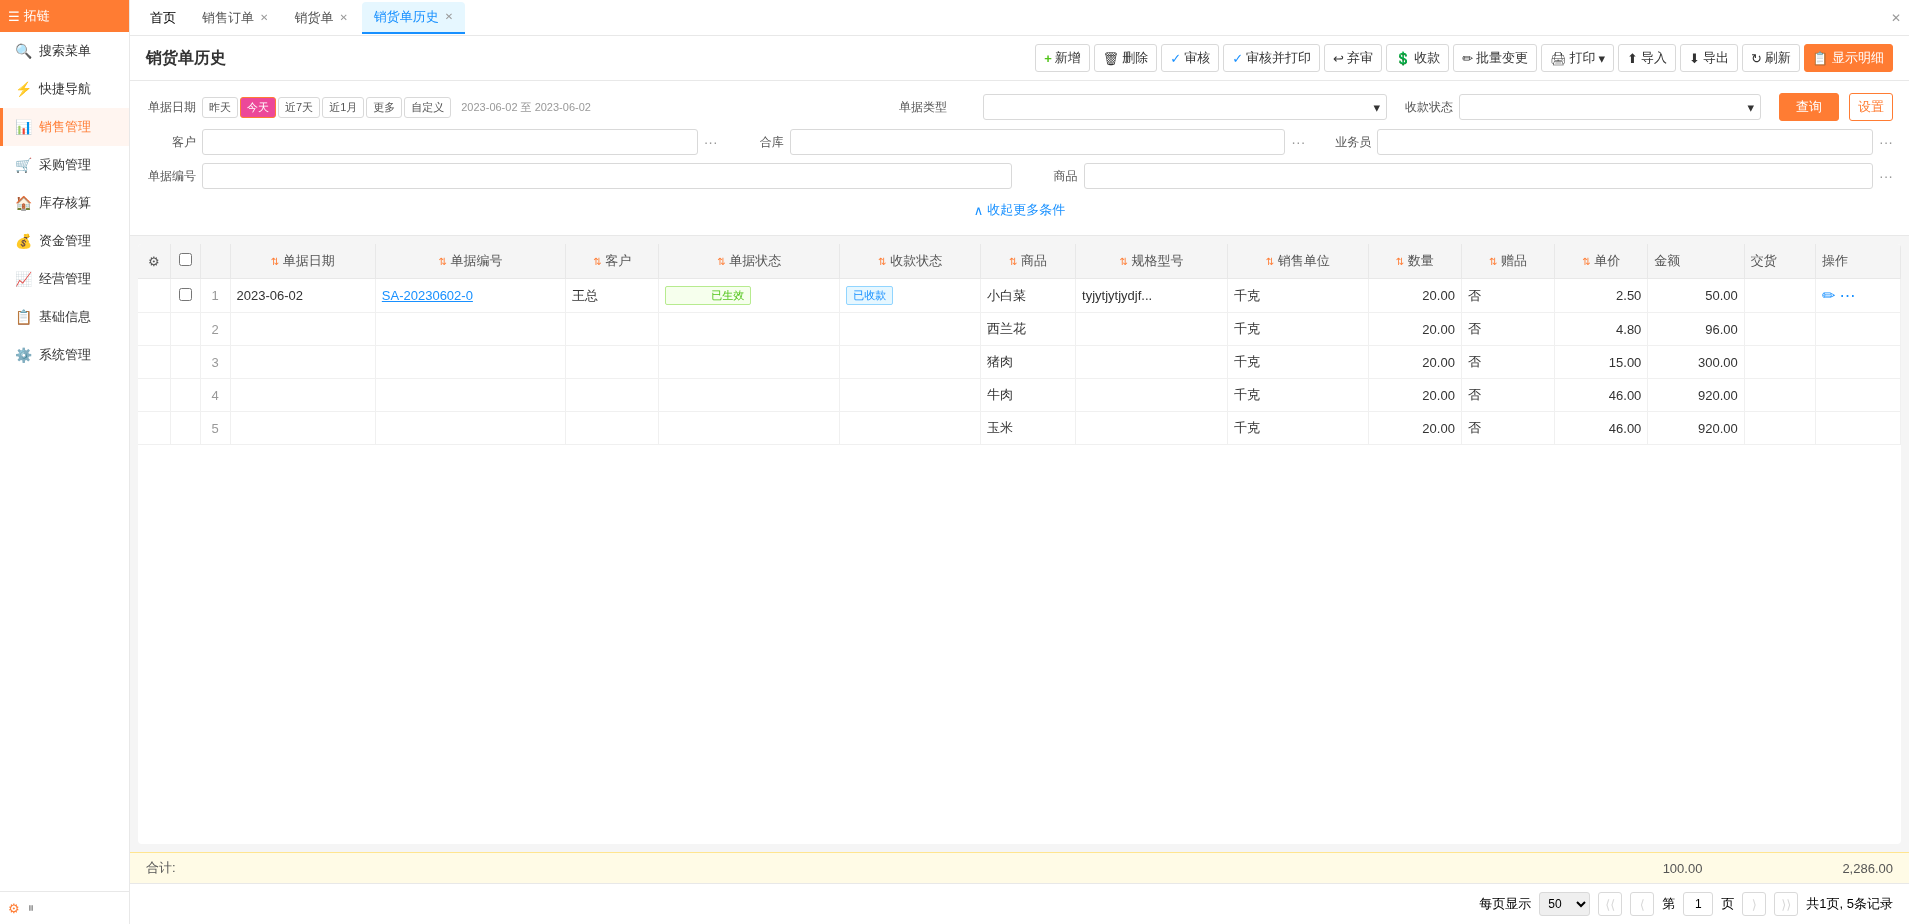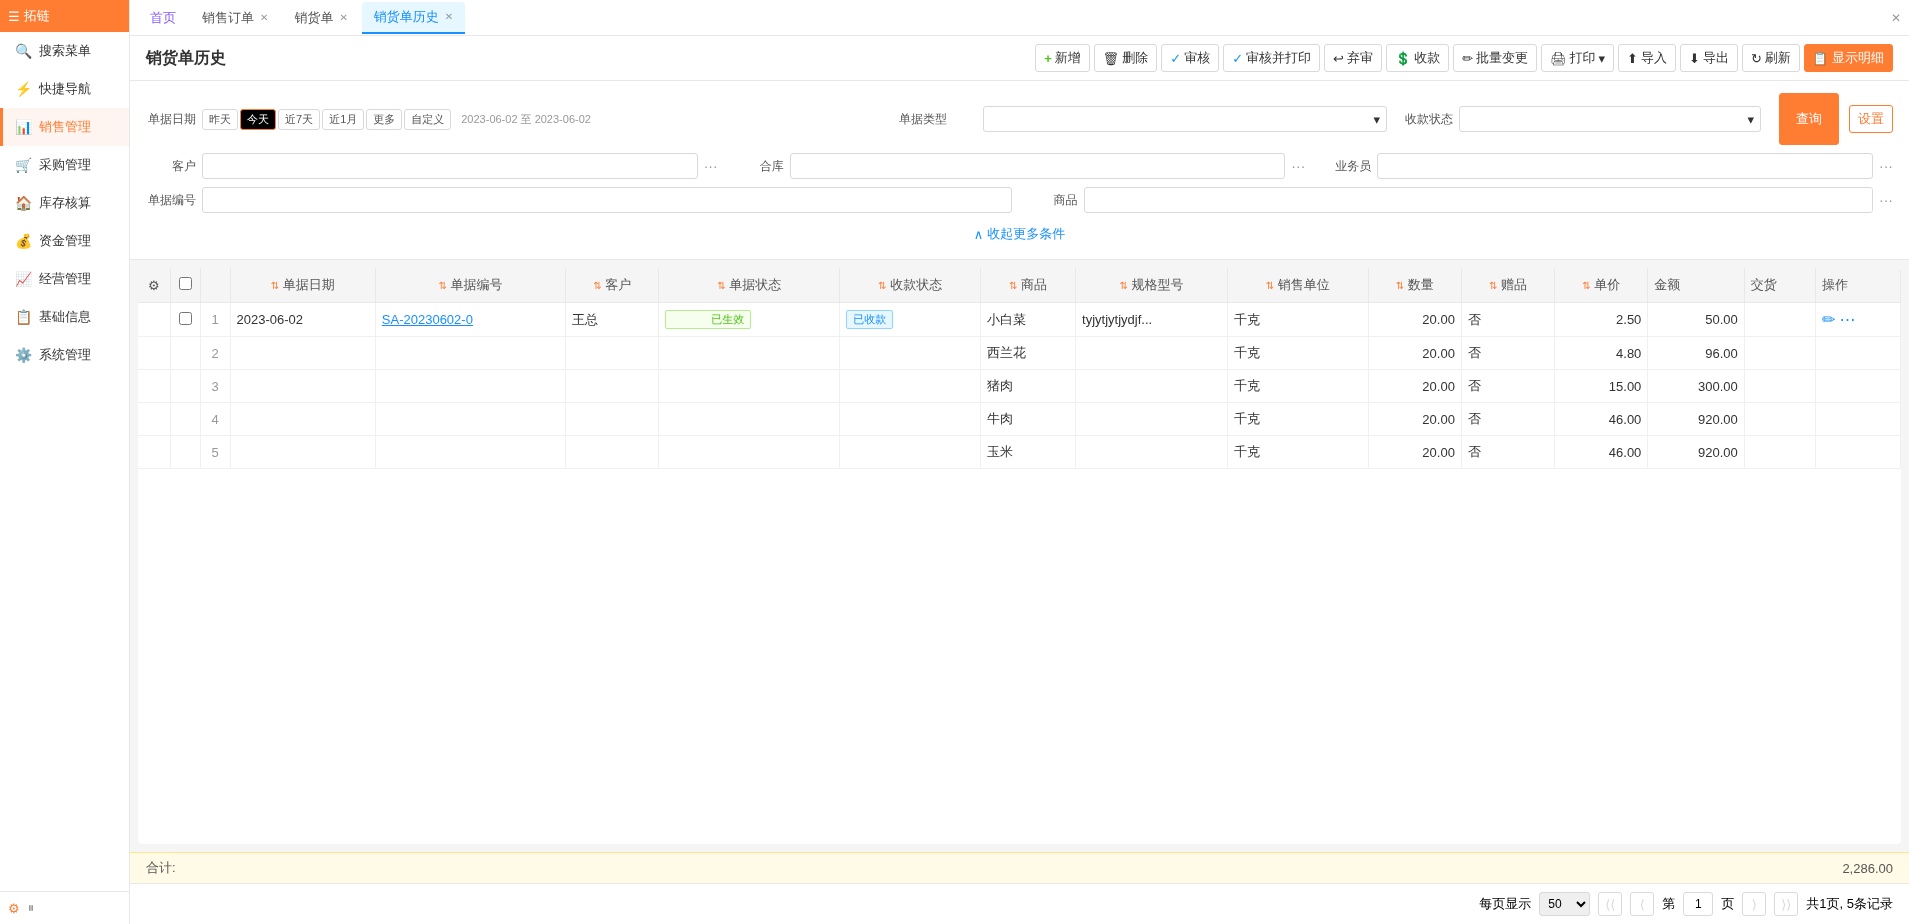--- a/index.html
+++ b/index.html
@@ -69,21 +69,21 @@
       align-items: center;
       padding: 4px 12px;
       border-radius: 4px 4px 0 0;
       cursor: pointer;
       color: #555;
       height: 32px;
       gap: 6px;
       white-space: nowrap;
     }
     .tab.active { background: #e6f7ff; color: #1890ff; border-bottom: 2px solid #1890ff; }
-    .tab.home { color: #8b5cf6; }
+    .tab.home { color: #000000; }
     .tab-close { font-size: 10px; color: #999; cursor: pointer; }
     .main-close { margin-left: auto; color: #999; cursor: pointer; font-size: 12px; }
 
     
     .page-content {
       flex: 1;
       display: flex;
       flex-direction: column;
       overflow: hidden;
       background: #f5f5f5;
@@ -171,21 +171,21 @@
     }
     .date-btn {
       padding: 2px 6px;
       border: 1px solid #d9d9d9;
       border-radius: 3px;
       cursor: pointer;
       font-size: 11px;
       background: #fff;
       color: #555;
     }
-    .date-btn.active { background: #000000; color: #fff; border-color: #ff7c33; }
+    .date-btn.active { background: #ec4899; color: #fff; border-color: #ff7c33; }
     .date-range { font-size: 11px; color: #999; }
     .ellipsis-btn { color: #999; cursor: pointer; font-size: 14px; }
     .collapse-btn {
       display: flex;
       align-items: center;
       justify-content: center;
       gap: 4px;
       cursor: pointer;
       color: #1890ff;
       font-size: 12px;
@@ -449,21 +449,21 @@
             <span></span>
             <span>▾</span>
           </div>
         </div>
         <div class="filter-item" style="flex:1;">
           <span class="filter-label">收款状态</span>
           <div class="filter-select" style="width:180px;">
             <span></span>
             <span>▾</span>
           </div>
-          <button class="btn primary" style="margin-left:12px;padding:16px 16px;">
+          <button class="btn primary" style="margin-left:12px;padding:4px 16px;">
             <span>查询</span>
           </button>
           <button class="btn" style="margin-left:4px;border-color:#ff7c33;color:#ff7c33;">
             <span>设置</span>
           </button>
         </div>
       </div>
 
       <div class="filter-row">
         <div class="filter-item">
@@ -674,20 +674,23 @@
       
     </td>
   </tr>
           </tbody>
       </table>
     </div>
 
     <div class="table-footer">
       <span>合计:</span>
       <div class="footer-total">
+        <div class="total-item">
+          <span style="margin-left:600px;">100.00</span>
+        </div>
         <div class="total-item">
           <span style="margin-left:100px;">2,286.00</span>
         </div>
       </div>
     </div>
 
     <div class="pagination">
       <span>每页显示</span>
       <select class="page-size-select">
         <option>50</option>

